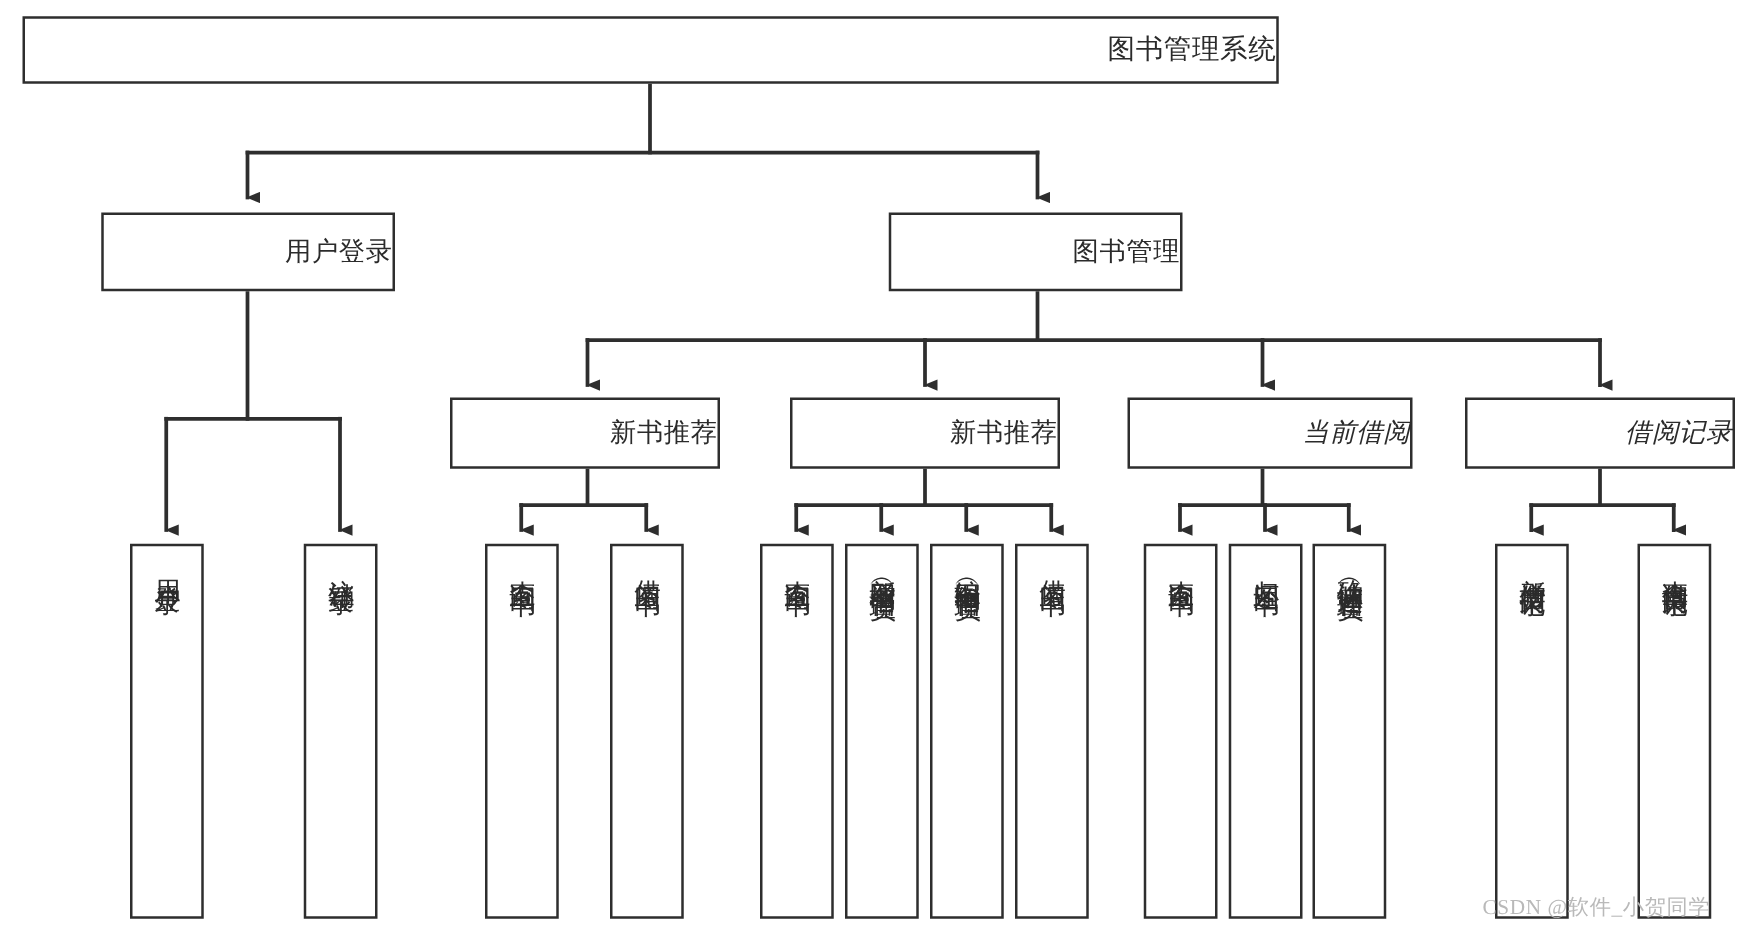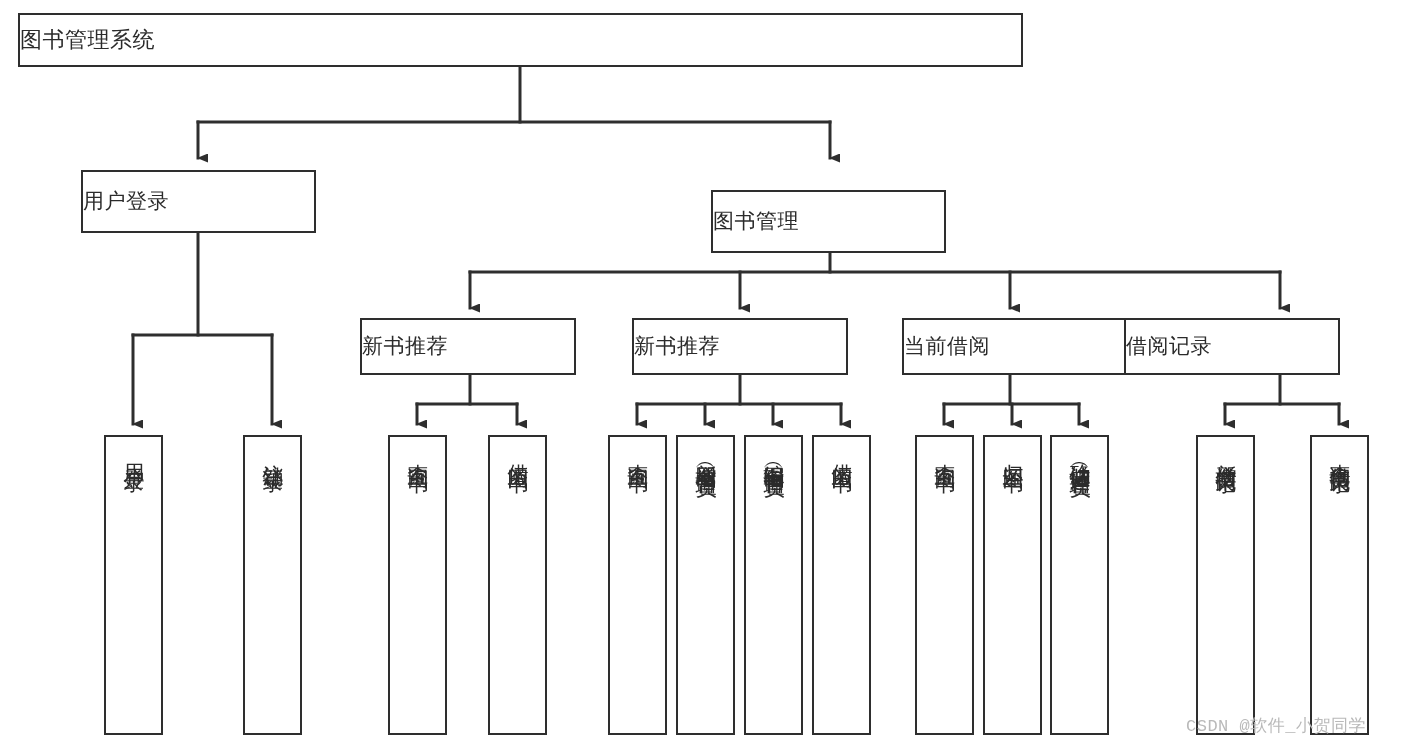--- a/index.html
+++ b/index.html
@@ -26,21 +26,21 @@
     height: 747px;
     pointer-events: none;
   }
   .node {
     position: absolute;
     box-sizing: border-box;
     background: #ffffff;
     border: 2px solid #2e2e2e;
     display: flex;
     align-items: center;
-    justify-content: flex-start;
+    justify-content: flex-end;
     color: #2b2b2b;
   }
   .node .lbl {
     display: block;
     text-align: center;
     line-height: 1.12;
     letter-spacing: 0.5px;
     white-space: pre;
   }
   
@@ -68,21 +68,21 @@
     letter-spacing: 2px;
   }
   .watermark {
     position: absolute;
     left: 1186px;
     top: 714px;
     font-size: 17px;
     color: #b9b9b9;
     white-space: nowrap;
     letter-spacing: 0.5px;
-    font-family: Liberation Mono, monospace;
+    font-family: Liberation Serif, serif;
   }
 </style>
 </head>
 <body>
 
 <div id="canvas">
 
   <svg class="wires" viewBox="0 0 1405 747" xmlns="http://www.w3.org/2000/svg">
     <defs>
       <marker id="ah" markerWidth="9" markerHeight="11" refX="4.5" refY="10" orient="auto" markerUnits="userSpaceOnUse">
@@ -133,34 +133,34 @@
     </g>
   </svg>
 
   <div class="node horiz root" style="left:18px; top:13px; width:1005px; height:54px;">
     <span class="lbl">图书管理系统</span>
   </div>
 
   <div class="node horiz" style="left:81px; top:170px; width:235px; height:63px;">
     <span class="lbl">用户登录</span>
   </div>
-  <div class="node horiz" style="left:711px; top:170px; width:235px; height:63px;margin-top:20px;">
+  <div class="node horiz" style="left:711px; top:170px; width:235px; height:63px;">
     <span class="lbl">图书管理</span>
   </div>
 
   <div class="node horiz" style="left:360px; top:318px; width:216px; height:57px;">
     <span class="lbl">新书推荐</span>
   </div>
   <div class="node horiz" style="left:632px; top:318px; width:216px; height:57px;">
     <span class="lbl">新书推荐</span>
   </div>
-  <div class="node horiz" style="left:902px; top:318px; width:228px; height:57px;">
+  <div class="node horiz" style="left:902px; top:318px; width:228px; height:57px;font-style:italic;">
     <span class="lbl">当前借阅</span>
   </div>
-  <div class="node horiz" style="left:1124px; top:318px; width:216px; height:57px;">
+  <div class="node horiz" style="left:1172px; top:318px; width:216px; height:57px;font-style:italic;">
     <span class="lbl">借阅记录</span>
   </div>
 
   <div class="node vert" style="left:104px; top:435px; width:59px; height:300px;">
     <span class="lbl">用户登录</span>
   </div>
   <div class="node vert" style="left:243px; top:435px; width:59px; height:300px;">
     <span class="lbl">注销登录</span>
   </div>
 

